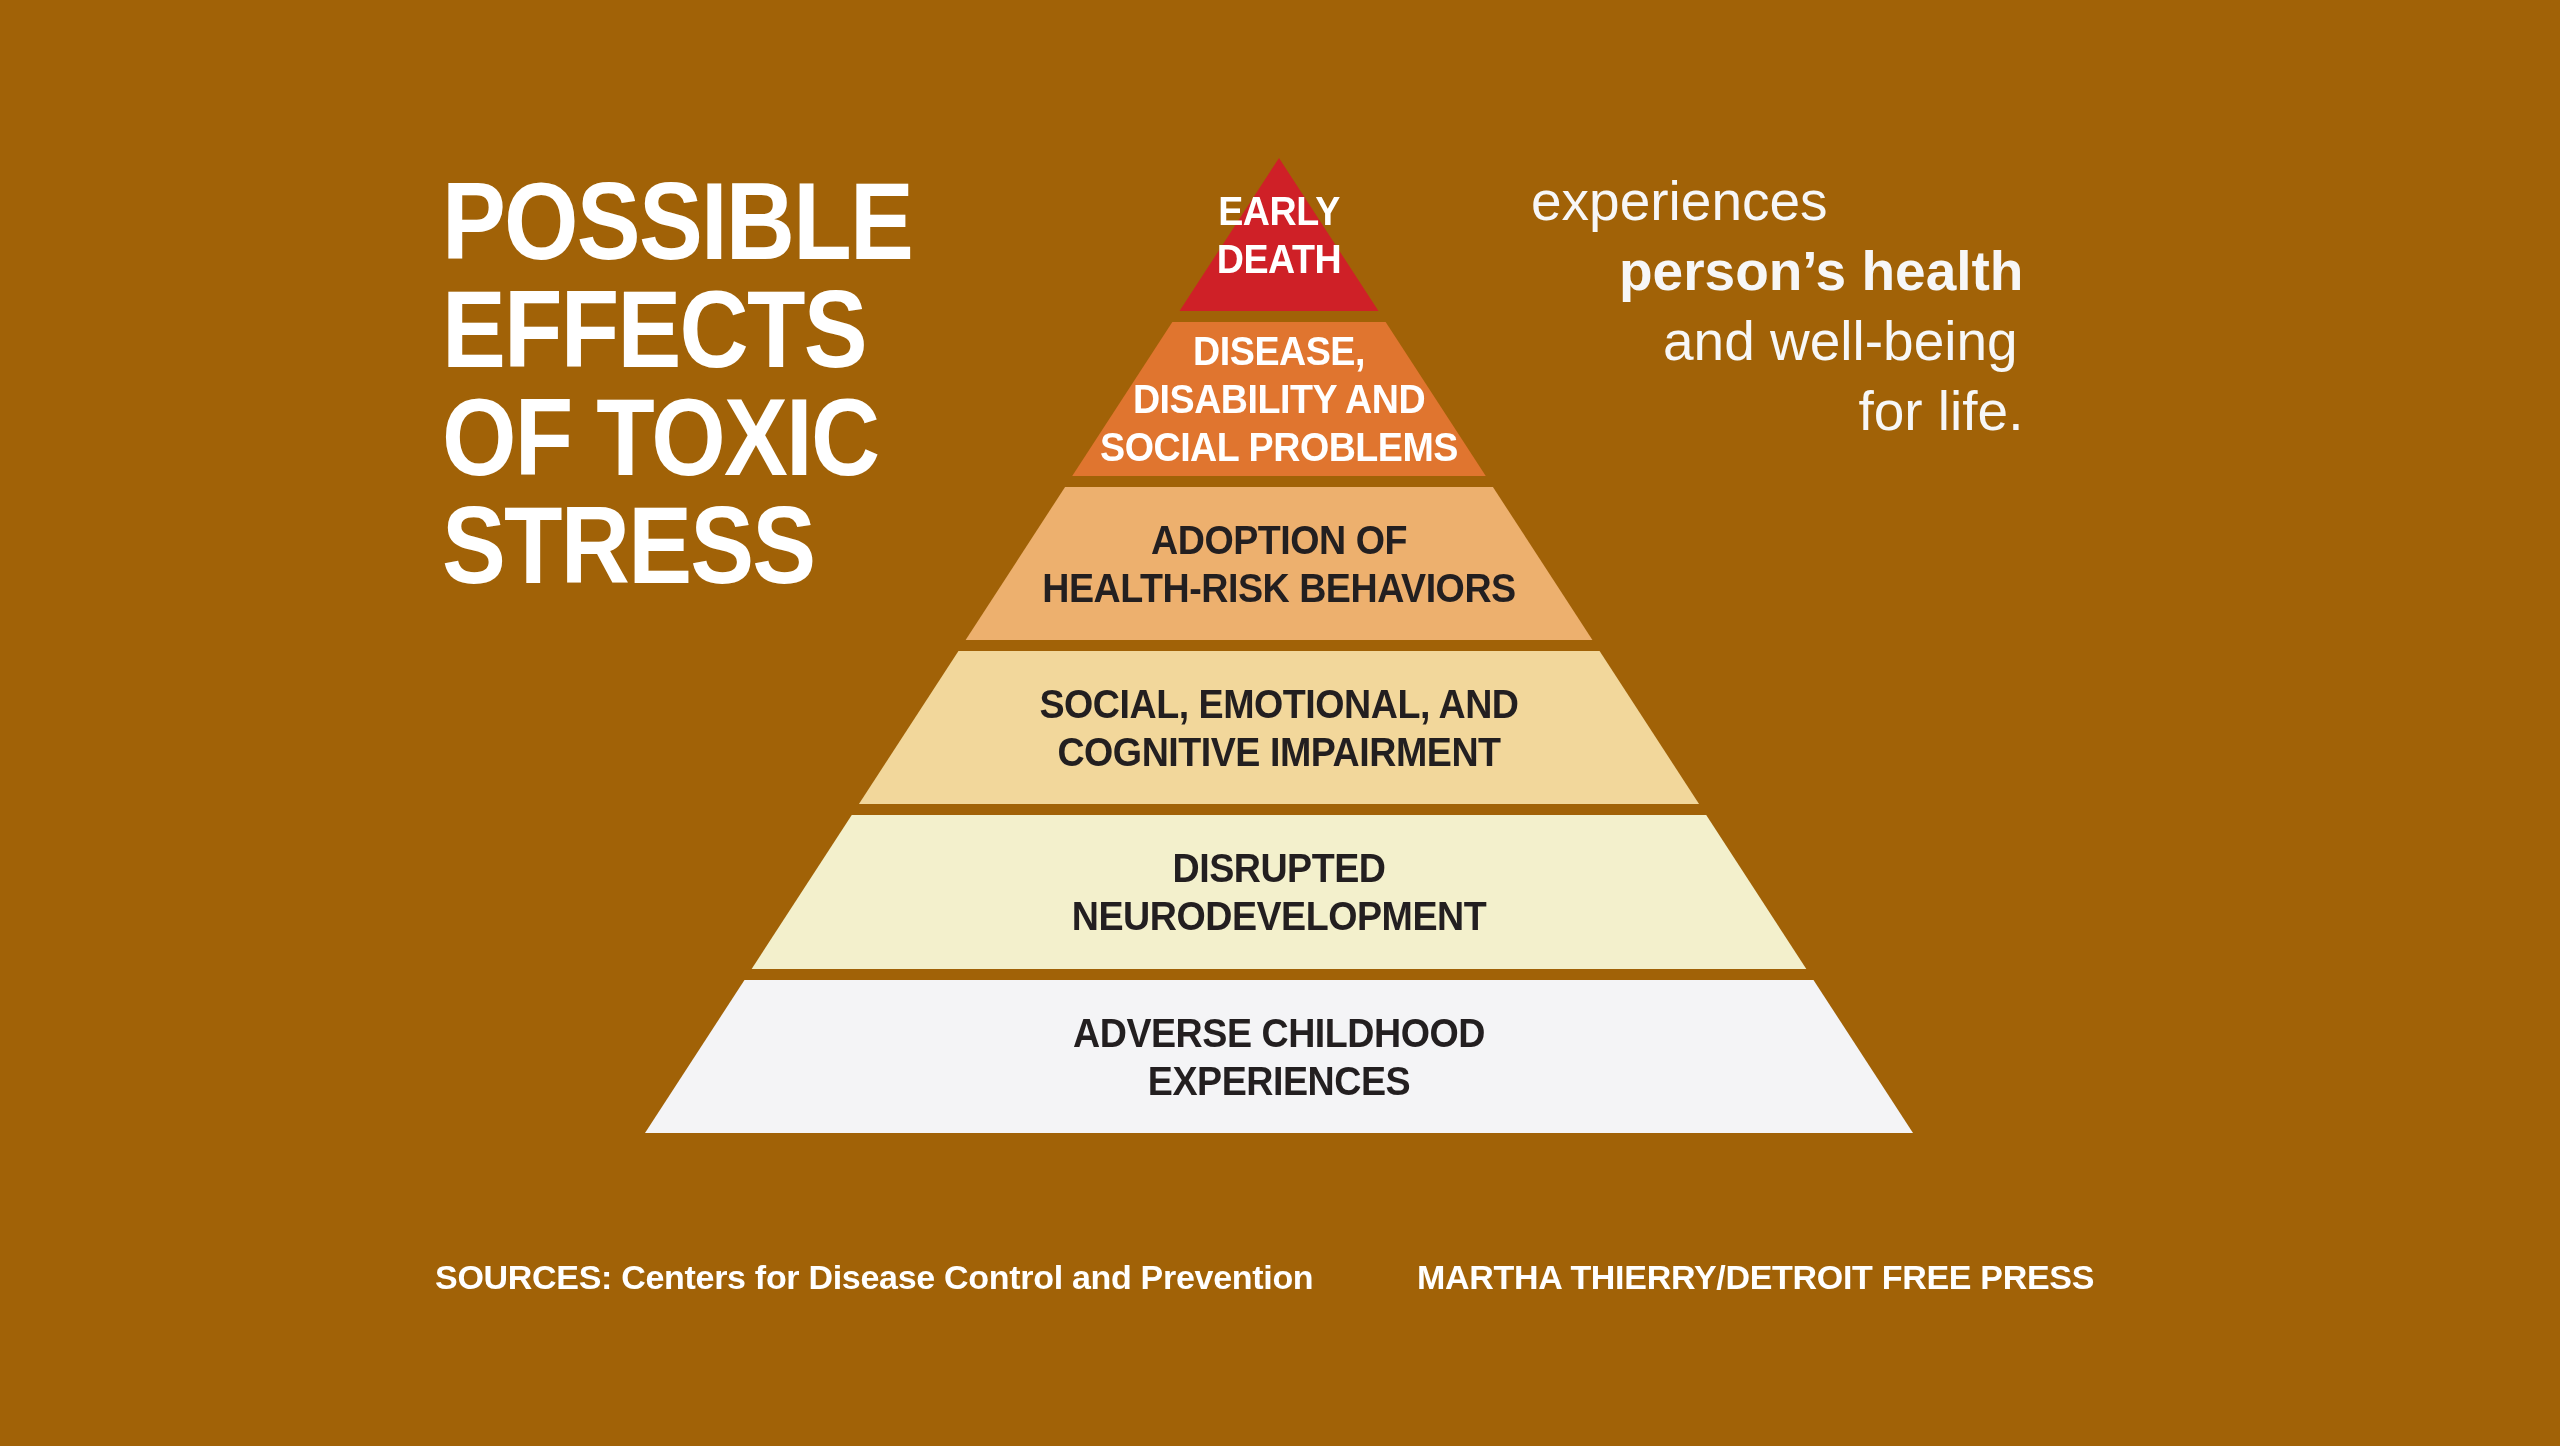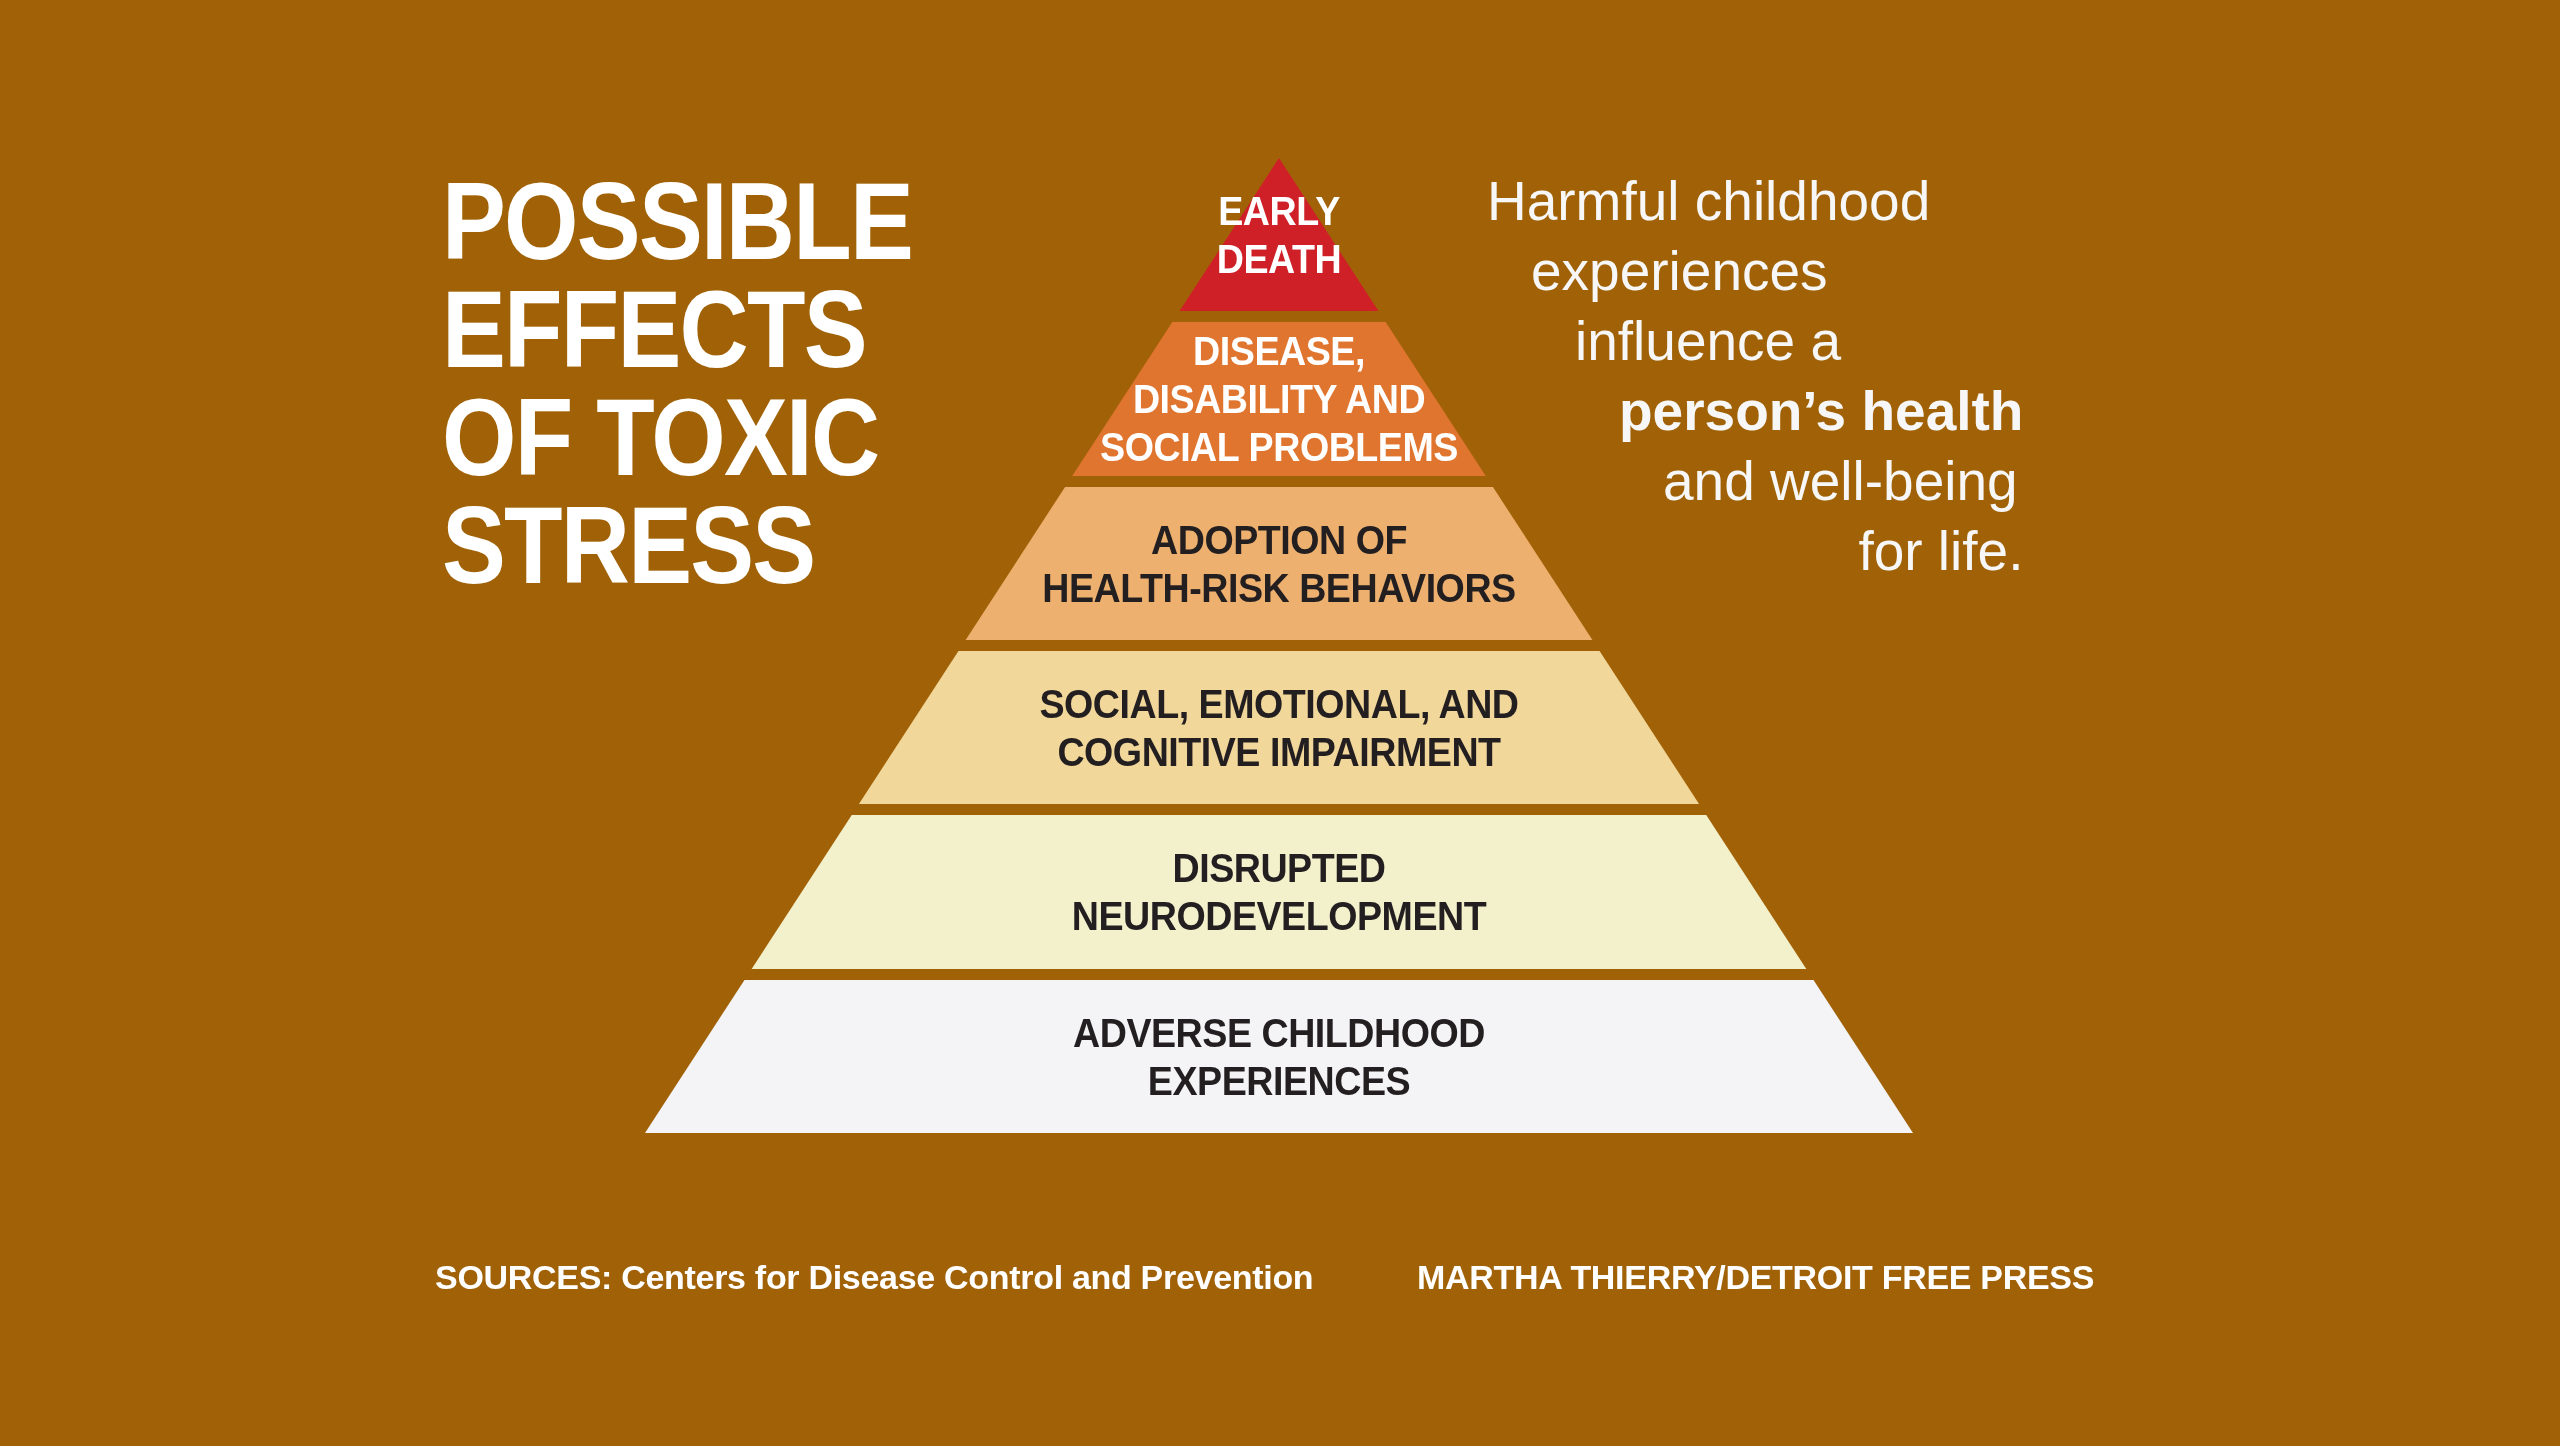--- a/index.html
+++ b/index.html
@@ -126,23 +126,21 @@
   <div class="plabel plabel-2" style="color: rgb(35, 31, 32);">ADOPTION OF
 HEALTH-RISK BEHAVIORS</div>
   <div class="plabel plabel-3" style="color: rgb(35, 31, 32);">SOCIAL, EMOTIONAL, AND
 COGNITIVE IMPAIRMENT</div>
   <div class="plabel plabel-4" style="color: rgb(35, 31, 32);">DISRUPTED
 NEURODEVELOPMENT</div>
   <div class="plabel plabel-5" style="color: rgb(35, 31, 32);">ADVERSE CHILDHOOD
 EXPERIENCES</div>
 
   <div class="tagline">
-    <div class="tl-0">Harmful childhood</div>
     <div class="tl-1">experiences</div>
-    <div class="tl-2">influence a</div>
     <div class="tl-3">person’s health</div>
     <div class="tl-4">and well-being</div>
     <div class="tl-5">for life.</div>
   </div>
 
   <div class="sources">SOURCES: Centers for Disease Control and Prevention</div>
   <div class="credit">MARTHA THIERRY/DETROIT FREE PRESS</div>
 
 </div>
 

